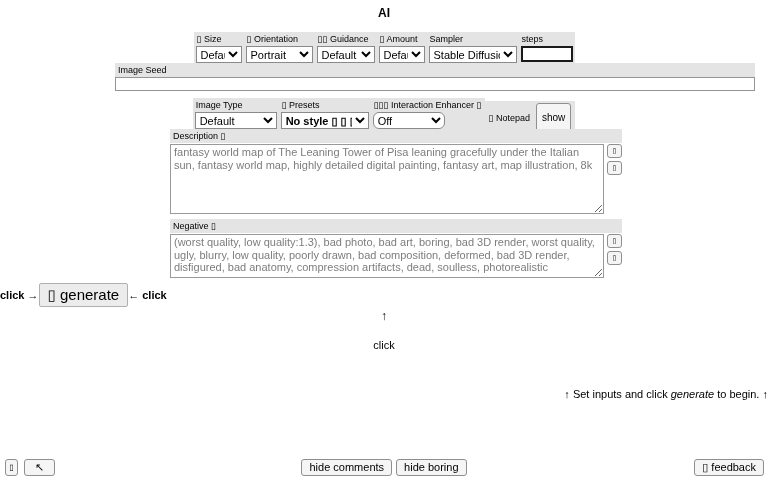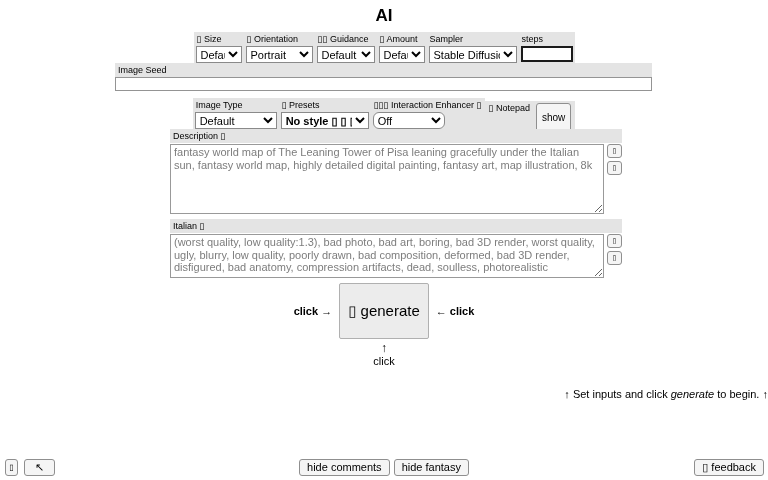--- a/index.html
+++ b/index.html
@@ -3,47 +3,47 @@
 <meta charset="utf-8">
 <style>
   * { box-sizing: border-box; }
   html,body { margin:0; padding:0; }
   body {
     width:768px; height:480px; position:relative; overflow:hidden;
     background:#ffffff; color:#000;
     font-family:"Liberation Sans", sans-serif; font-size:11px;
   }
   .title { position:absolute; top:6px; left:0; width:100%; text-align:center;
-           font-size:17px; font-weight:bold; }
+           font-size:12px; font-weight:bold; }
 
   
   .ctl-row { position:absolute; left:0; width:100%; display:flex;
              justify-content:center; align-items:flex-start; }
   .row1 { top:32px; }
   .row2 { top:98px; }
   .ctl-group { background:#e4e4e4; padding:1px 2px 2px 2px; }
   .ctl-label { display:block; font-size:9px; line-height:10px; padding:1px 1px 2px 1px;
                white-space:nowrap; color:#000; }
   select { font-size:11px; height:17px; background:#fff; border:1px solid #8a8a8a;
            font-family:"Liberation Sans", sans-serif; }
   .w-size select{width:46px;} .w-orient select{width:67px;} .w-guid select{width:58px;}
   .w-amount select{width:46px;} .w-sampler select{width:88px;}
   .w-itype select{width:82px;} .w-presets select{width:88px;} .w-inter select{width:72px;border-radius:6px;}
   .bold-select { font-weight:bold; }
   .steps-input { width:52px; height:16px; border:2px solid #1a1a1a; font-size:11px;
                  padding:0 2px; }
 
   
-  .seed-block { position:absolute; left:115px; top:63px; width:537px; }
+  .seed-block { position:absolute; left:115px; top:63px; width:640px; }
   .strip { background:#e4e4e4; font-size:9px; line-height:10px; padding:2px 3px; }
   .seed-input { width:100%; height:14px; border:1px solid #949494; font-size:11px;
                 padding:0 3px; display:block; }
 
   
-  .notepad-group { display:flex; align-items:flex-start; gap:6px; background:#e4e4e4;
+  .notepad-group { display:flex; align-items:center; gap:6px; background:#e4e4e4;
                    padding:2px 4px; align-self:center; margin-top:3px; }
   .notepad-label { font-size:9px; white-space:nowrap; }
 
   .btn { font-size:11px; background:#f5f5f5; border:1px solid #8f8f8f;
          border-radius:3px; padding:1px 7px; height:17px; line-height:13px;
          font-family:"Liberation Sans", sans-serif; color:#000; }
   .btn-sm { padding:1px 5px; height:29px; font-size:10px; line-height:11px; }
 
   
   .prompt-block { position:absolute; left:170px; width:452px; }
@@ -54,27 +54,27 @@
              color:#7d7d7d; padding:1px 3px; resize:both;
              font-family:"Liberation Sans", sans-serif; background:#fff; }
   .desc-block textarea { height:70px; }
   .neg-block  textarea { height:44px; }
   .side-btns { display:flex; flex-direction:column; gap:3px; }
   .icon-btn { width:15px; height:14px; padding:0; font-size:7px; line-height:12px;
               background:#f5f5f5; border:1px solid #8f8f8f; border-radius:3px; }
 
   
   .gen-area { position:absolute; top:283px; left:0; width:100%; text-align:center; }
-  .gen-row { display:flex; justify-content:center; align-items:center; gap:7px; }
+  .gen-row { display:flex; justify-content:flex-start; align-items:center; }
   .gen-hint { font-size:11px; font-weight:bold; }
-  .gen-btn { font-size:15px; padding:18px 8px; background:#ececec;
+  .gen-btn { font-size:15px; padding:2px 8px; background:#ececec;
              border:1px solid #b0b0b0; border-radius:2px;
              font-family:"Liberation Sans", sans-serif; }
   .gen-up { font-weight:bold; font-size:12px; margin-top:2px; }
-  .gen-click { font-size:11px; margin-top:0px; }
+  .gen-click { font-size:11px; margin-top:16px; }
 
   .begin-hint { position:absolute; top:388px; left:0; width:100%; text-align:right;
                 font-size:11px; }
 
   
   .footer-left  { position:absolute; left:5px;  top:459px; display:flex; gap:6px; }
   .footer-mid   { position:absolute; left:0; top:459px; width:100%; display:flex;
                   justify-content:center; gap:4px; }
   .footer-right { position:absolute; right:4px; top:459px; }
   .tofu-btn { width:13px; padding:0; font-size:8px; }
@@ -141,21 +141,21 @@
   <div class="prompt-body">
     <textarea style="">fantasy world map of The Leaning Tower of Pisa leaning gracefully under the Italian sun, fantasy world map, highly detailed digital painting, fantasy art, map illustration, 8k</textarea>
     <div class="side-btns">
       <button class="icon-btn">▯</button>
       <button class="icon-btn">▯</button>
     </div>
   </div>
 </div>
 
 <div class="prompt-block neg-block">
-  <div class="strip">Italian ▯</div>
+  <div class="strip">Negative ▯</div>
   <div class="prompt-body">
     <textarea style="">(worst quality, low quality:1.3), bad photo, bad art, boring, bad 3D render, worst quality, ugly, blurry, low quality, poorly drawn, bad composition, deformed, bad 3D render, disfigured, bad anatomy, compression artifacts, dead, soulless, photorealistic</textarea>
     <div class="side-btns">
       <button class="icon-btn">▯</button>
       <button class="icon-btn">▯</button>
     </div>
   </div>
 </div>
 
 <div class="gen-area">
@@ -169,17 +169,17 @@
 </div>
 
 <div class="begin-hint"><span>↑ Set inputs and click </span><em>generate</em><span> to begin. ↑</span></div>
 
 <div class="footer-left">
   <button class="btn tofu-btn">▯</button>
   <button class="btn corner-btn">↖</button>
 </div>
 <div class="footer-mid">
   <button class="btn">hide comments</button>
-  <button class="btn">hide fantasy</button>
+  <button class="btn">hide boring</button>
 </div>
 <div class="footer-right">
   <button class="btn">▯ feedback</button>
 </div>
 
 </body></html>

